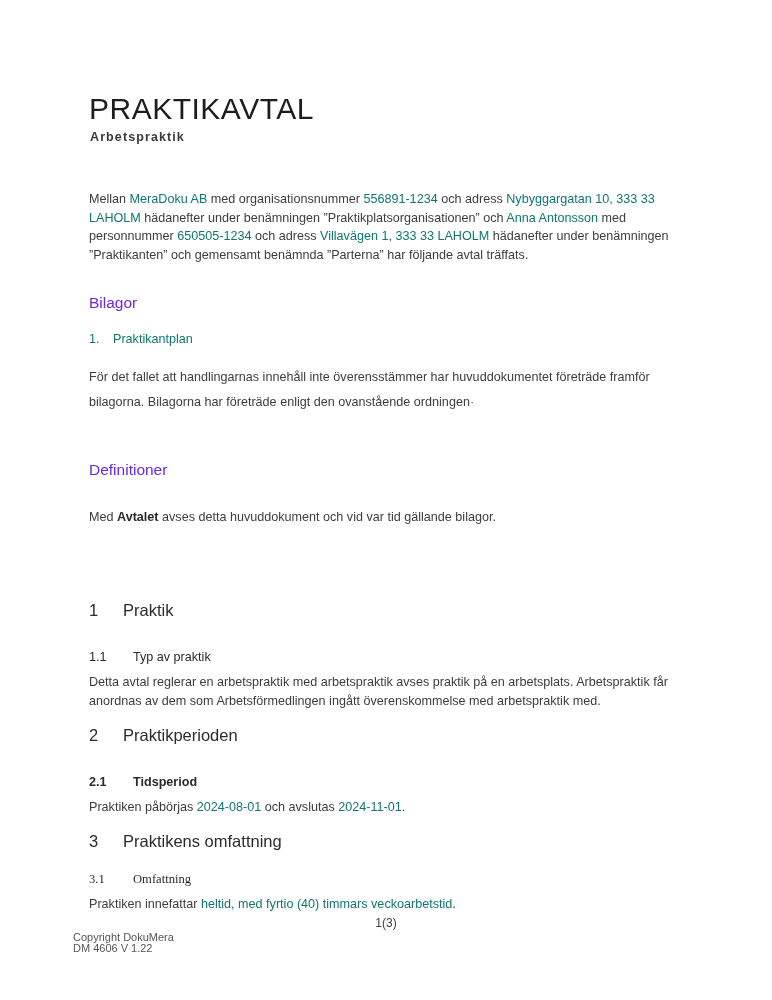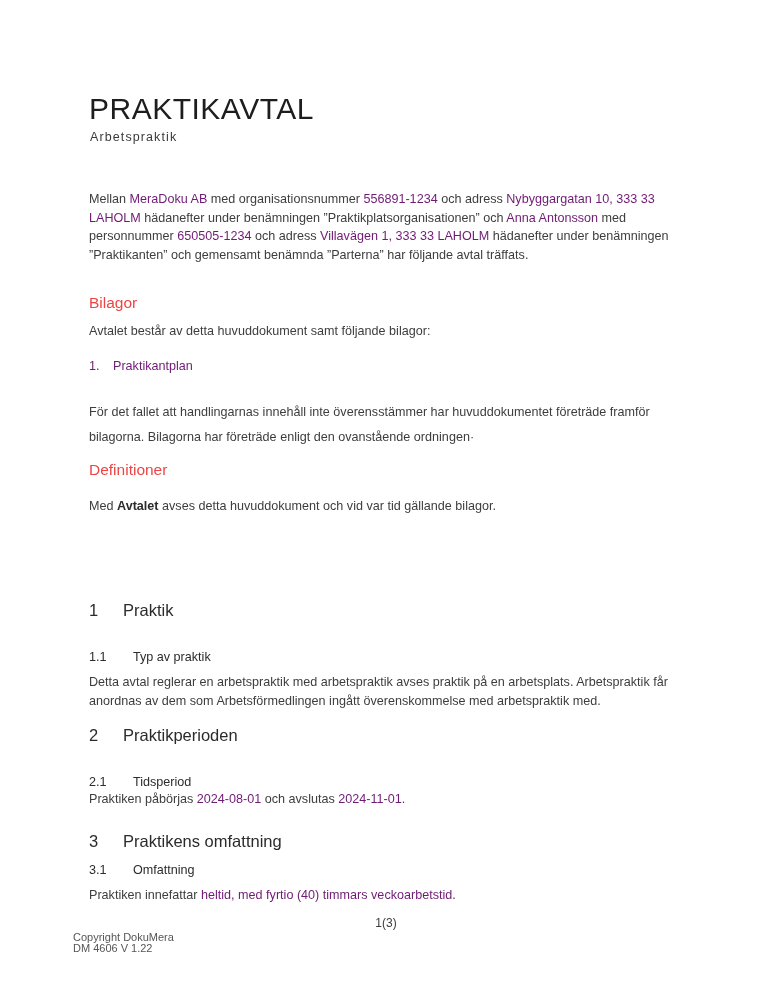--- a/index.html
+++ b/index.html
@@ -15,57 +15,57 @@
     overflow: hidden;
   }
   .page {
     position: relative;
     width: 772px;
     height: 780px;
     background: #ffffff;
     box-sizing: border-box;
     padding: 0 90px;
   }
-  .red { color: #701a75; }
+  .red { color: #0f766e; }
   .bold { font-weight: bold; color: #2b2b2b; }
 
   .doc-title {
     position: absolute;
     left: 89px;
     top: 92px;
     font-size: 30px;
     font-weight: 300;
     letter-spacing: 0.5px;
     color: #1d1d1d;
     line-height: 1.1;
   }
   .doc-subtitle {
     position: absolute;
     left: 90px;
     top: 130px;
     font-size: 12.5px;
-    font-weight: 400;
+    font-weight: 700;
     letter-spacing: 1.1px;
     color: #3a3a3a;
   }
 
   .intro {
     position: absolute;
     left: 89px;
     top: 190px;
     width: 596px;
     font-size: 12.6px;
     line-height: 18.6px;
     color: #3d3d3d;
   }
 
   .h2 {
     font-size: 15.5px;
     font-weight: 400;
-    color: #ef4444;
+    color: #6d28d9;
     line-height: 1.2;
   }
   .h1num {
     font-size: 16.5px;
     font-weight: 400;
     color: #2b2b2b;
     line-height: 1.2;
     display: flex;
   }
   .h1num .num { width: 34px; flex: none; }
@@ -87,37 +87,37 @@
   .sec-bilagor { position: absolute; left: 89px; top: 294px; width: 600px; }
   .sec-bilagor .lead { margin-top: 9px; }
   .listrow {
     display: flex;
     font-size: 12.6px;
     line-height: 18.6px;
     margin-top: 17px;
   }
   .listrow .marker { width: 24px; flex: none; }
 
-  .sec-bilagor .tail { margin-top: 24px; line-height: 25px; }
+  .sec-bilagor .tail { margin-top: 17px; line-height: 25px; }
 
   .sec-def { position: absolute; left: 89px; top: 461px; width: 600px; }
   .sec-def .lead { margin-top: 9px; }
-  .sec-def .p2 { margin-top: 17px; }
+  .sec-def .p2 { margin-top: 28px; }
   .sec-def .p3 { margin-top: 17px; }
 
   .sec1 { position: absolute; left: 89px; top: 601px; width: 600px; }
   .sec1 .sub { margin-top: 29px; }
   .sec1 .body { margin-top: 8px; width: 594px; }
 
   .sec2 { position: absolute; left: 89px; top: 726px; width: 600px; }
-  .sec2 .sub { margin-top: 29px; }
-  .sec2 .body { }
+  .sec2 .sub { margin-top: 29px; font-weight: bold; }
+  .sec2 .body { margin-top: 8px; }
 
   .sec3 { position: absolute; left: 89px; top: 832px; width: 600px; }
-  .sec3 .sub { margin-top: 11px; }
+  .sec3 .sub { margin-top: 20px; font-family: Liberation Serif, serif; }
   .sec3 .body { margin-top: 8px; }
 
   .pagenum {
     position: absolute;
     left: 0;
     right: 0;
     top: 916px;
     text-align: center;
     font-size: 12px;
     color: #3d3d3d;
@@ -138,21 +138,20 @@
 
   <div class="doc-title">PRAKTIKAVTAL</div>
   <div class="doc-subtitle">Arbetspraktik</div>
 
   <div class="intro">
     <span>Mellan </span><span class="red">MeraDoku AB</span><span> med organisationsnummer </span><span class="red">556891-1234</span><span> och adress </span><span class="red">Nybyggargatan 10, 333 33 LAHOLM</span><span> hädanefter under benämningen ”Praktikplatsorganisationen” och </span><span class="red">Anna Antonsson</span><span> med personnummer </span><span class="red">650505-1234</span><span> och adress </span><span class="red">Villavägen 1, 333 33 LAHOLM</span><span> hädanefter under benämningen ”Praktikanten” och gemensamt benämnda ”Parterna” har följande avtal träffats.</span>
   </div>
 
   <div class="sec-bilagor">
     <div class="h2">Bilagor</div>
-    <div class="para lead">Avtalet består av detta huvuddokument samt följande bilagor:</div>
     <div class="listrow">
       <span class="marker red">1.</span>
       <span class="red">Praktikantplan</span>
     </div>
     <div class="para tail">För det fallet att handlingarnas innehåll inte överensstämmer har huvuddokumentet företräde framför bilagorna. Bilagorna har företräde enligt den ovanstående ordningen·</div>
   </div>
 
   <div class="sec-def">
     <div class="h2">Definitioner</div>
     <div class="para p2">

